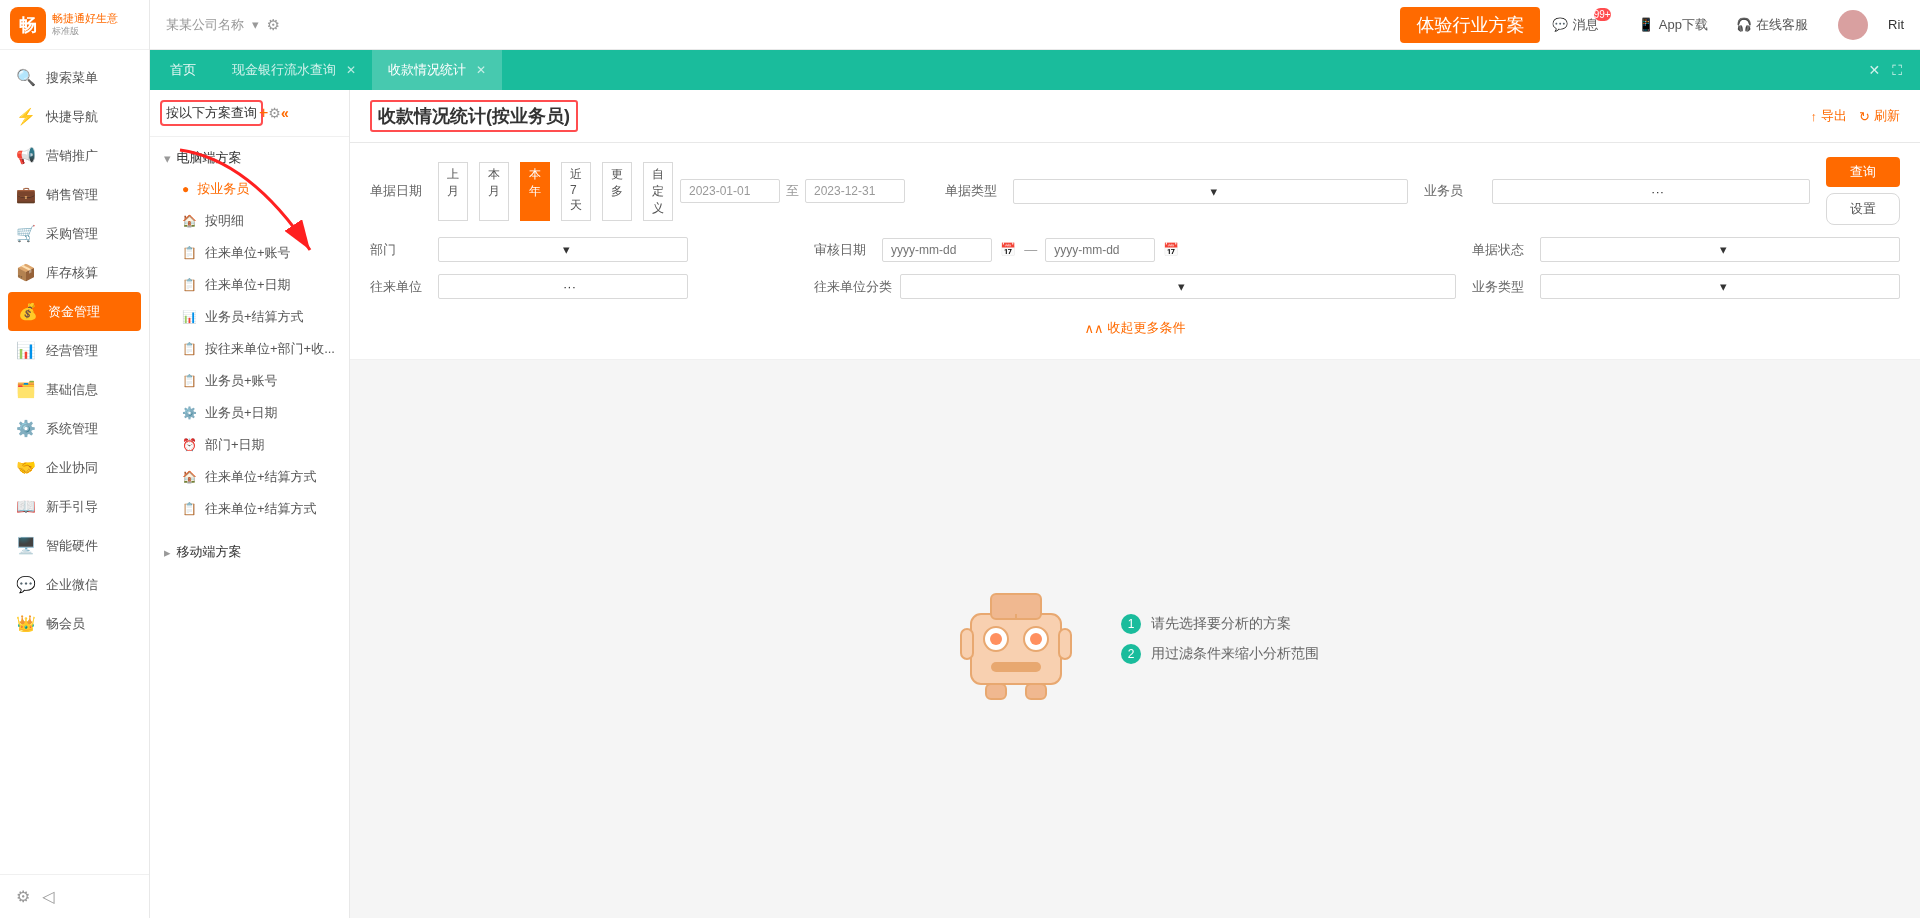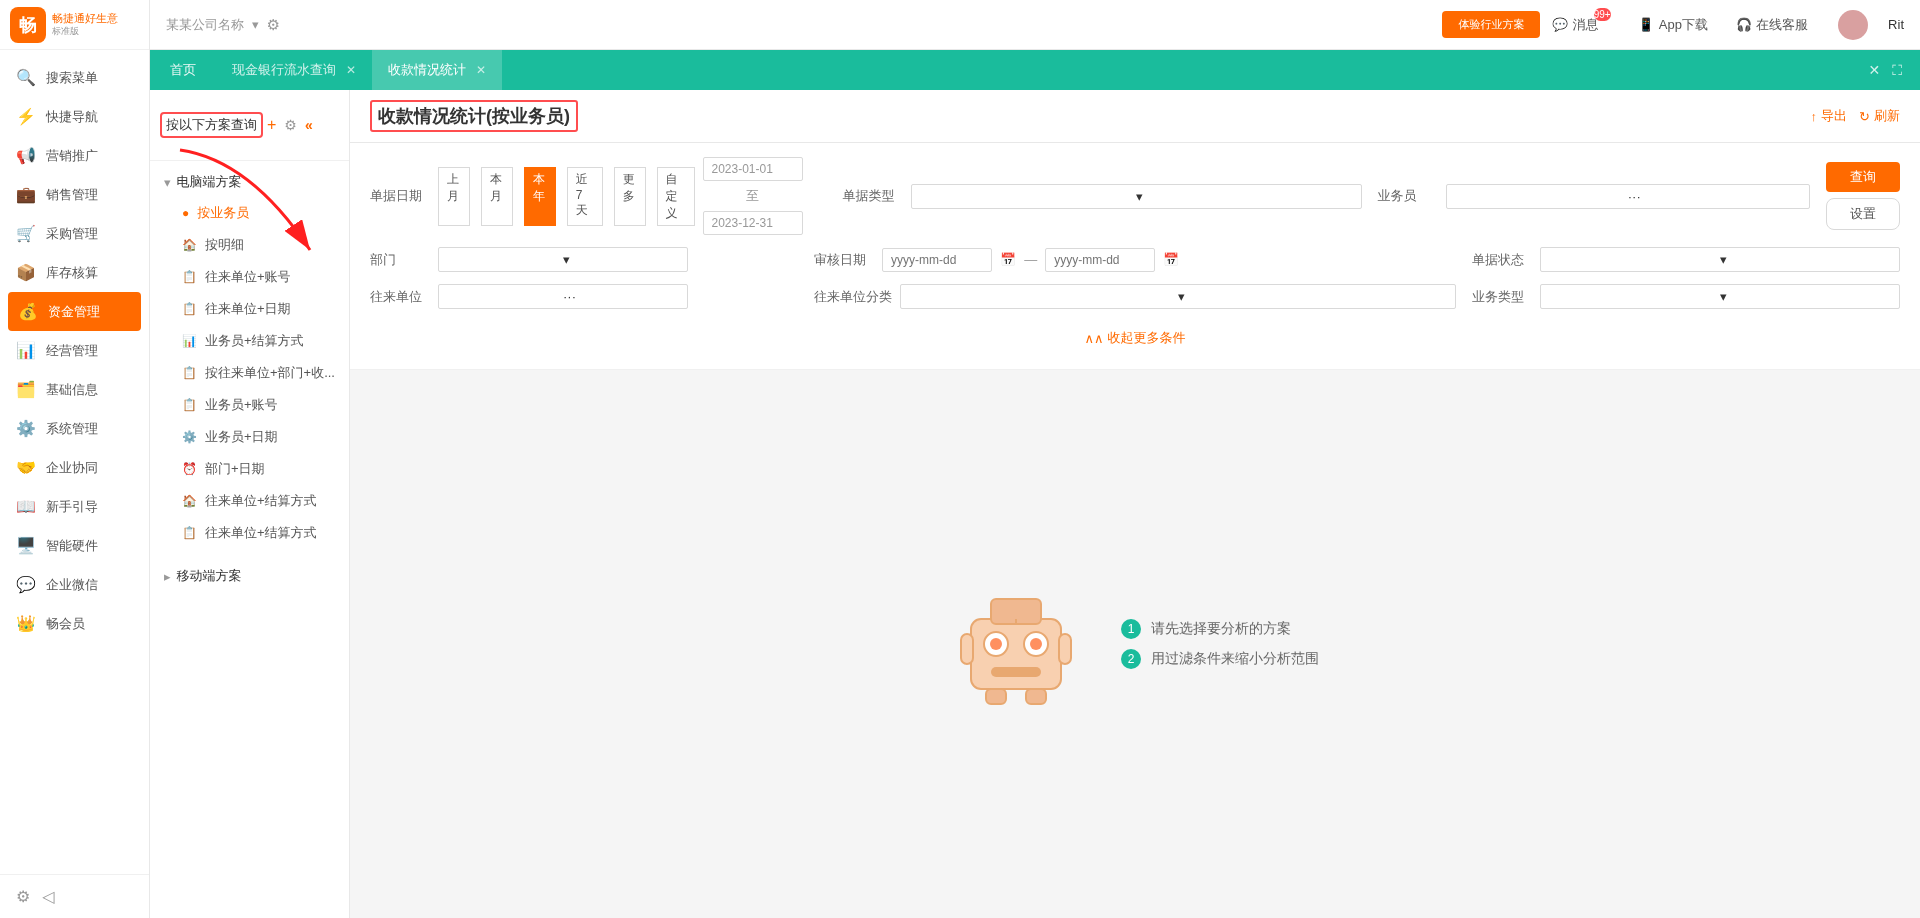--- a/index.html
+++ b/index.html
@@ -23,39 +23,39 @@
     .footer-icon { color: #999; cursor: pointer; font-size: 16px; }
 
     
     .main-content { flex: 1; display: flex; flex-direction: column; overflow: hidden; }
 
     
     .top-header { height: 50px; background: #fff; display: flex; align-items: center; padding: 0 16px; border-bottom: 1px solid #e8e8e8; gap: 12px; }
     .header-breadcrumb { display: flex; align-items: center; gap: 8px; color: #666; font-size: 13px; flex: 1; }
     .badge-btn { position: relative; display: flex; align-items: center; gap: 4px; color: #555; cursor: pointer; font-size: 13px; }
     .badge { background: #ff4d4f; color: white; font-size: 10px; border-radius: 10px; padding: 1px 0; position: absolute; top: -8px; right: -12px; }
-    .trial-btn { background: #ff6a00; color: white; border: none; border-radius: 4px; padding: 6px 16px; cursor: pointer; font-size: 11px; }
+    .trial-btn { background: #ff6a00; color: white; border: none; border-radius: 4px; padding: 6px 16px; cursor: pointer; font-size: 18px; }
     .header-right { display: flex; align-items: center; gap: 20px; color: #555; font-size: 13px; }
     .user-avatar { width: 30px; height: 30px; background: #ccc; border-radius: 50%; }
 
     
     .tab-bar { height: 40px; background: #1abc9c; display: flex; align-items: center; padding: 0 0; }
     .tab-item { display: flex; align-items: center; padding: 0 16px; height: 40px; cursor: pointer; color: rgba(255,255,255,0.8); font-size: 13px; gap: 6px; }
     .tab-item.active { background: rgba(255,255,255,0.2); color: #fff; }
     .tab-home { padding: 0 20px; color: rgba(255,255,255,0.9); cursor: pointer; }
     .tab-close { color: rgba(255,255,255,0.7); font-size: 12px; cursor: pointer; margin-left: 4px; }
     .tab-bar-right { margin-left: auto; display: flex; align-items: center; padding-right: 12px; }
     .tab-bar-btn { color: rgba(255,255,255,0.8); cursor: pointer; font-size: 14px; padding: 0 6px; }
 
     
     .page-content { flex: 1; display: flex; overflow: hidden; }
 
     
     .left-panel { width: 200px; background: #fff; border-right: 1px solid #e8e8e8; flex-shrink: 0; overflow-y: auto; }
-    .panel-header { display: flex; align-items: center; padding: 24px 14px; gap: 8px; border-bottom: 1px solid #f0f0f0; }
+    .panel-header { display: flex; align-items: center; padding: 12px 14px; gap: 0; border-bottom: 1px solid #f0f0f0; }
     .panel-title { flex: 1; font-size: 13px; color: #333; font-weight: 500; }
     .panel-btn { color: #999; cursor: pointer; font-size: 14px; }
     .highlight-box { border: 2px solid #ff4d4f; border-radius: 4px; padding: 2px 4px; margin: -2px -4px; display: inline-block; }
     
     .tree-group { padding: 6px 0; }
     .tree-group-header { display: flex; align-items: center; padding: 6px 14px; cursor: pointer; color: #333; font-size: 13px; gap: 6px; }
     .tree-item { display: flex; align-items: center; padding: 7px 14px 7px 32px; cursor: pointer; color: #555; font-size: 13px; gap: 8px; }
     .tree-item.active { color: #ff6a00; }
     .tree-item .item-icon { font-size: 12px; color: #999; }
     .tree-item.active .item-icon { color: #ff6a00; }
@@ -72,21 +72,21 @@
 
     
     .search-area { background: #fff; padding: 14px 20px; border-bottom: 1px solid #f0f0f0; }
     .search-row { display: flex; align-items: center; margin-bottom: 12px; gap: 16px; }
     .search-field { display: flex; align-items: center; gap: 8px; flex: 1; }
     .field-label { color: #666; font-size: 13px; white-space: nowrap; min-width: 60px; }
     .date-tabs { display: flex; gap: 12px; }
     .date-tab { padding: 3px 8px; font-size: 12px; cursor: pointer; color: #555; border: 1px solid #d9d9d9; margin-right: -1px; }
     .date-tab.active { background: #ff6a00; color: #fff; border-color: #ff6a00; z-index: 1; }
     .date-input { border: 1px solid #d9d9d9; border-radius: 2px; padding: 4px 8px; font-size: 12px; color: #999; background: #fff; }
-    .date-range { display: flex; align-items: center; gap: 6px; flex-direction: column; }
+    .date-range { display: flex; align-items: center; gap: 6px; }
     .date-range-sep { color: #999; }
     .dropdown-field { display: flex; align-items: center; border: 1px solid #d9d9d9; border-radius: 2px; padding: 4px 8px; min-width: 200px; cursor: pointer; background: #fff; }
     .dropdown-field span { flex: 1; color: #333; font-size: 13px; }
     .dropdown-arrow { color: #999; font-size: 11px; }
     .calendar-icon { color: #999; font-size: 13px; cursor: pointer; }
     .query-btn { background: #ff6a00; color: #fff; border: none; border-radius: 4px; padding: 6px 24px; cursor: pointer; font-size: 13px; }
     .set-btn { background: #fff; color: #555; border: 1px solid #d9d9d9; border-radius: 8px; padding: 6px 16px; cursor: pointer; font-size: 13px; }
     .collapse-btn { display: flex; align-items: center; gap: 4px; color: #ff6a00; cursor: pointer; font-size: 13px; text-align: center; justify-content: center; padding: 8px 0; }
 
     

